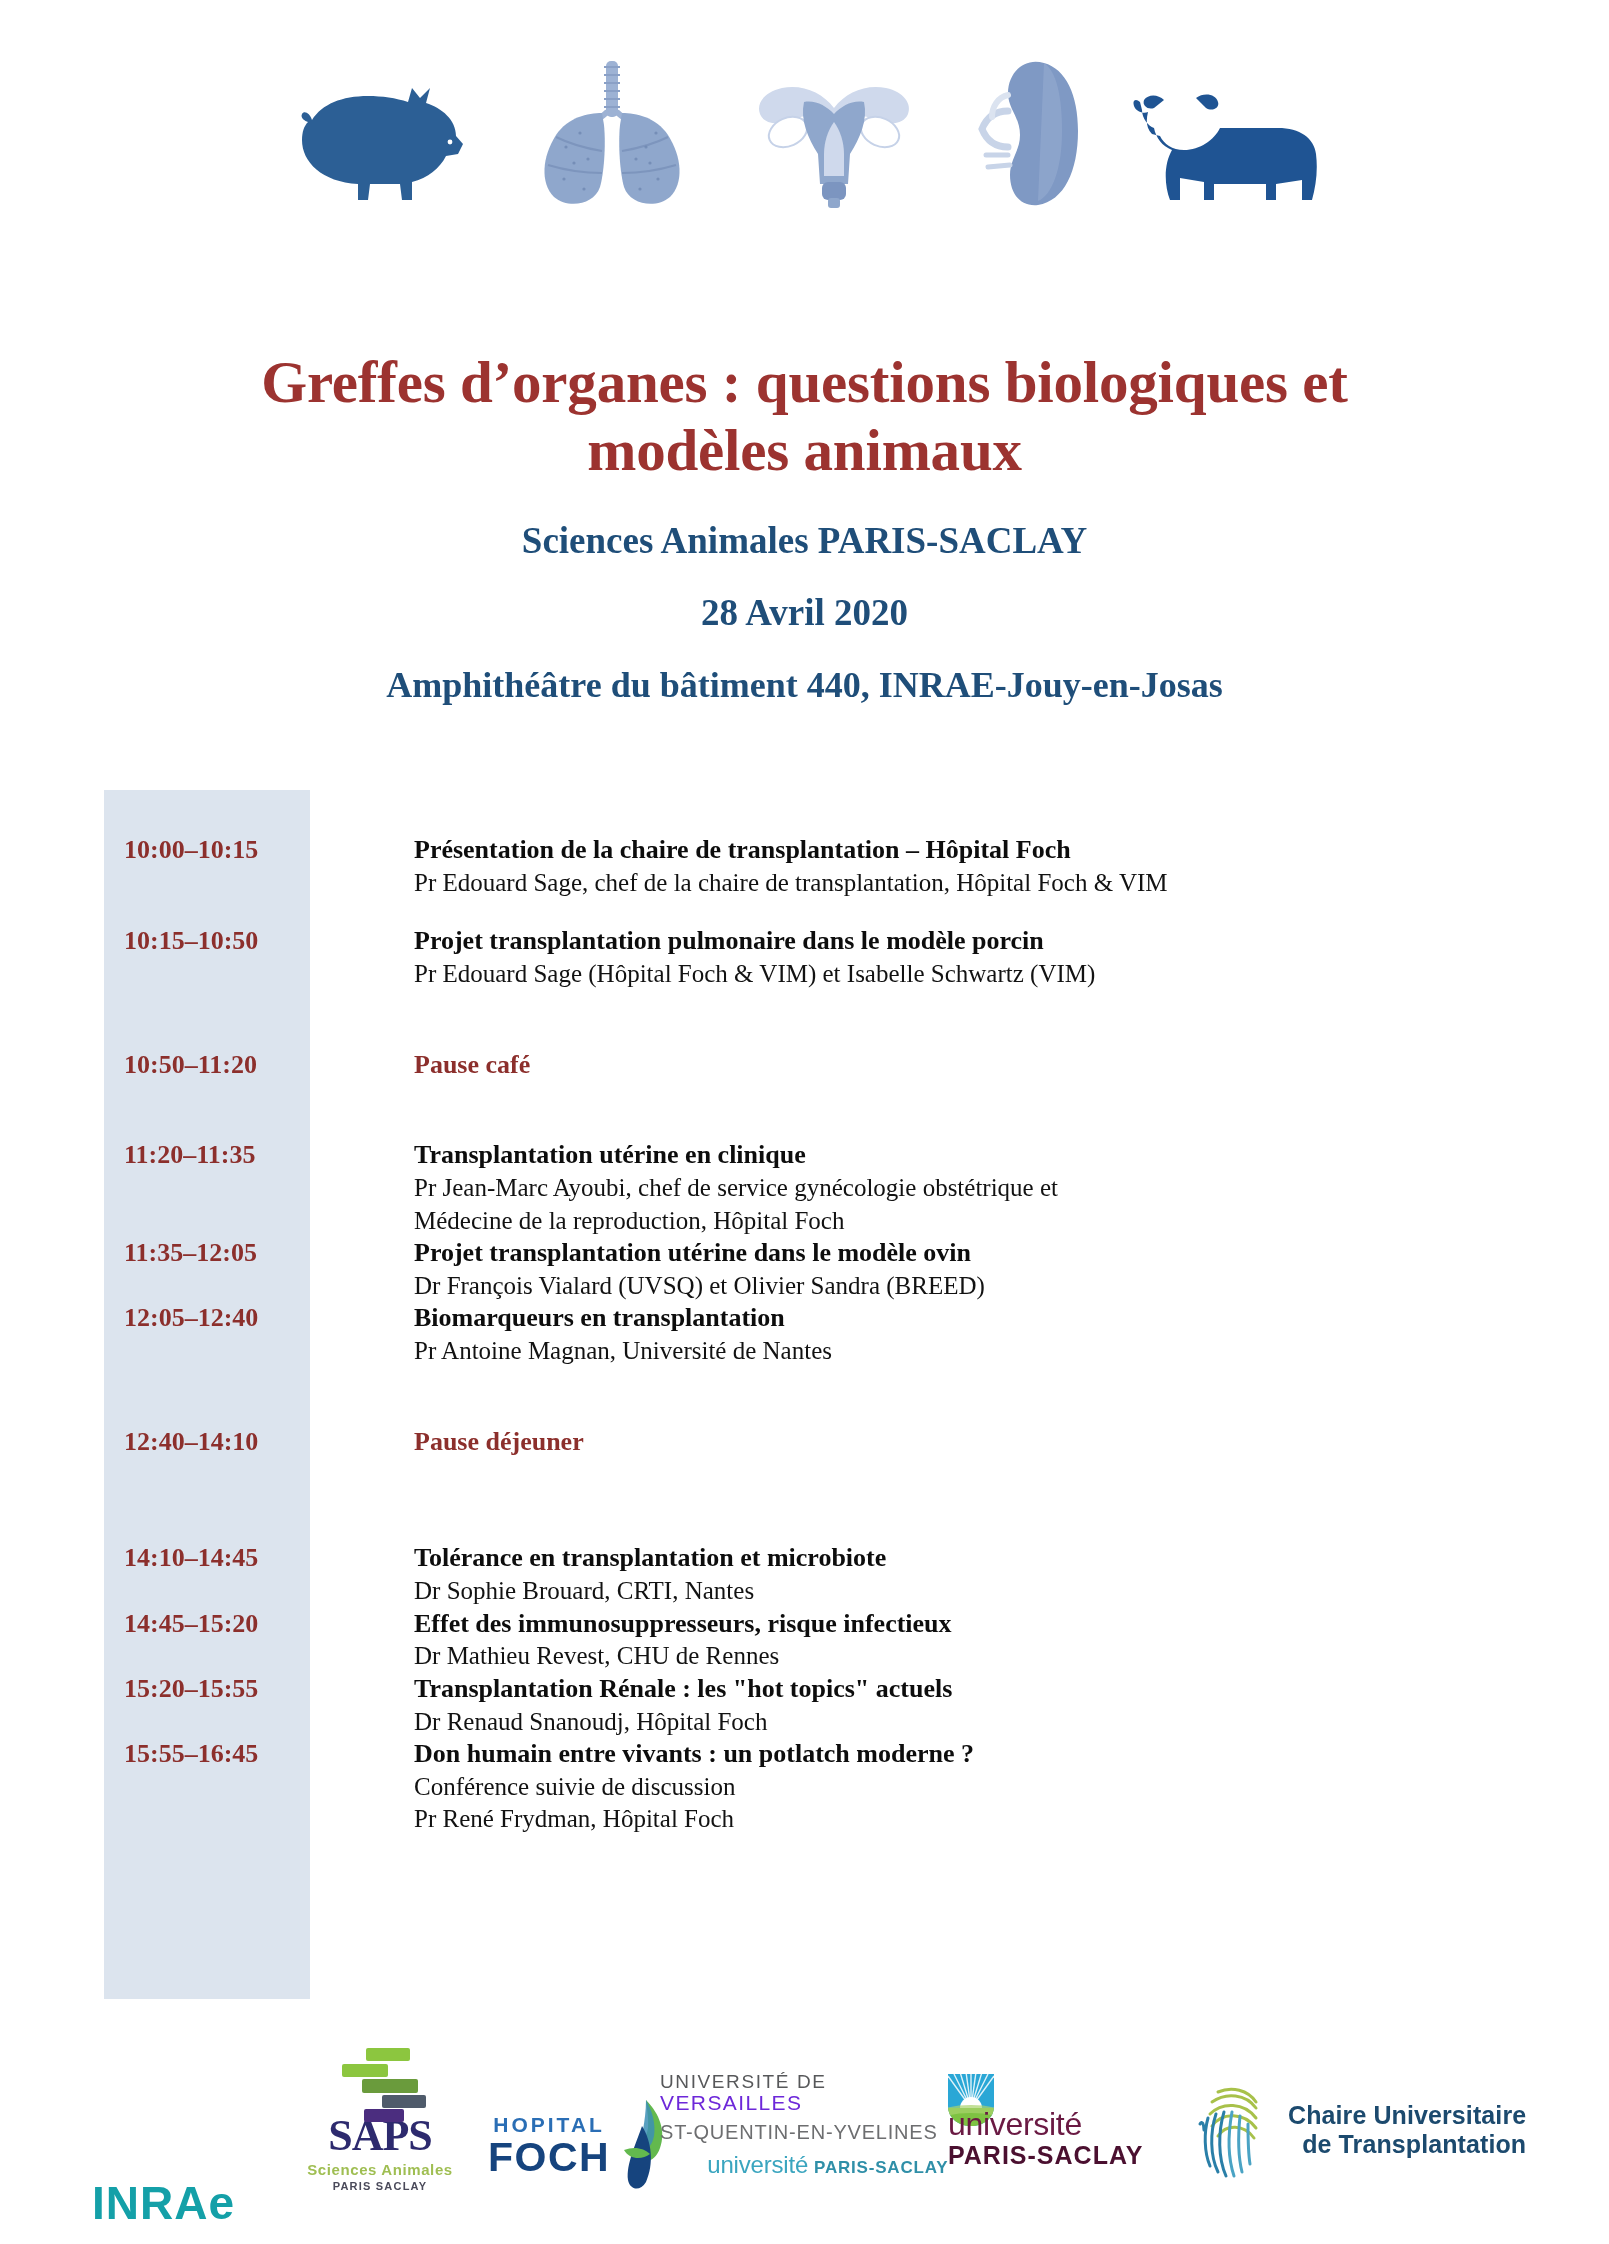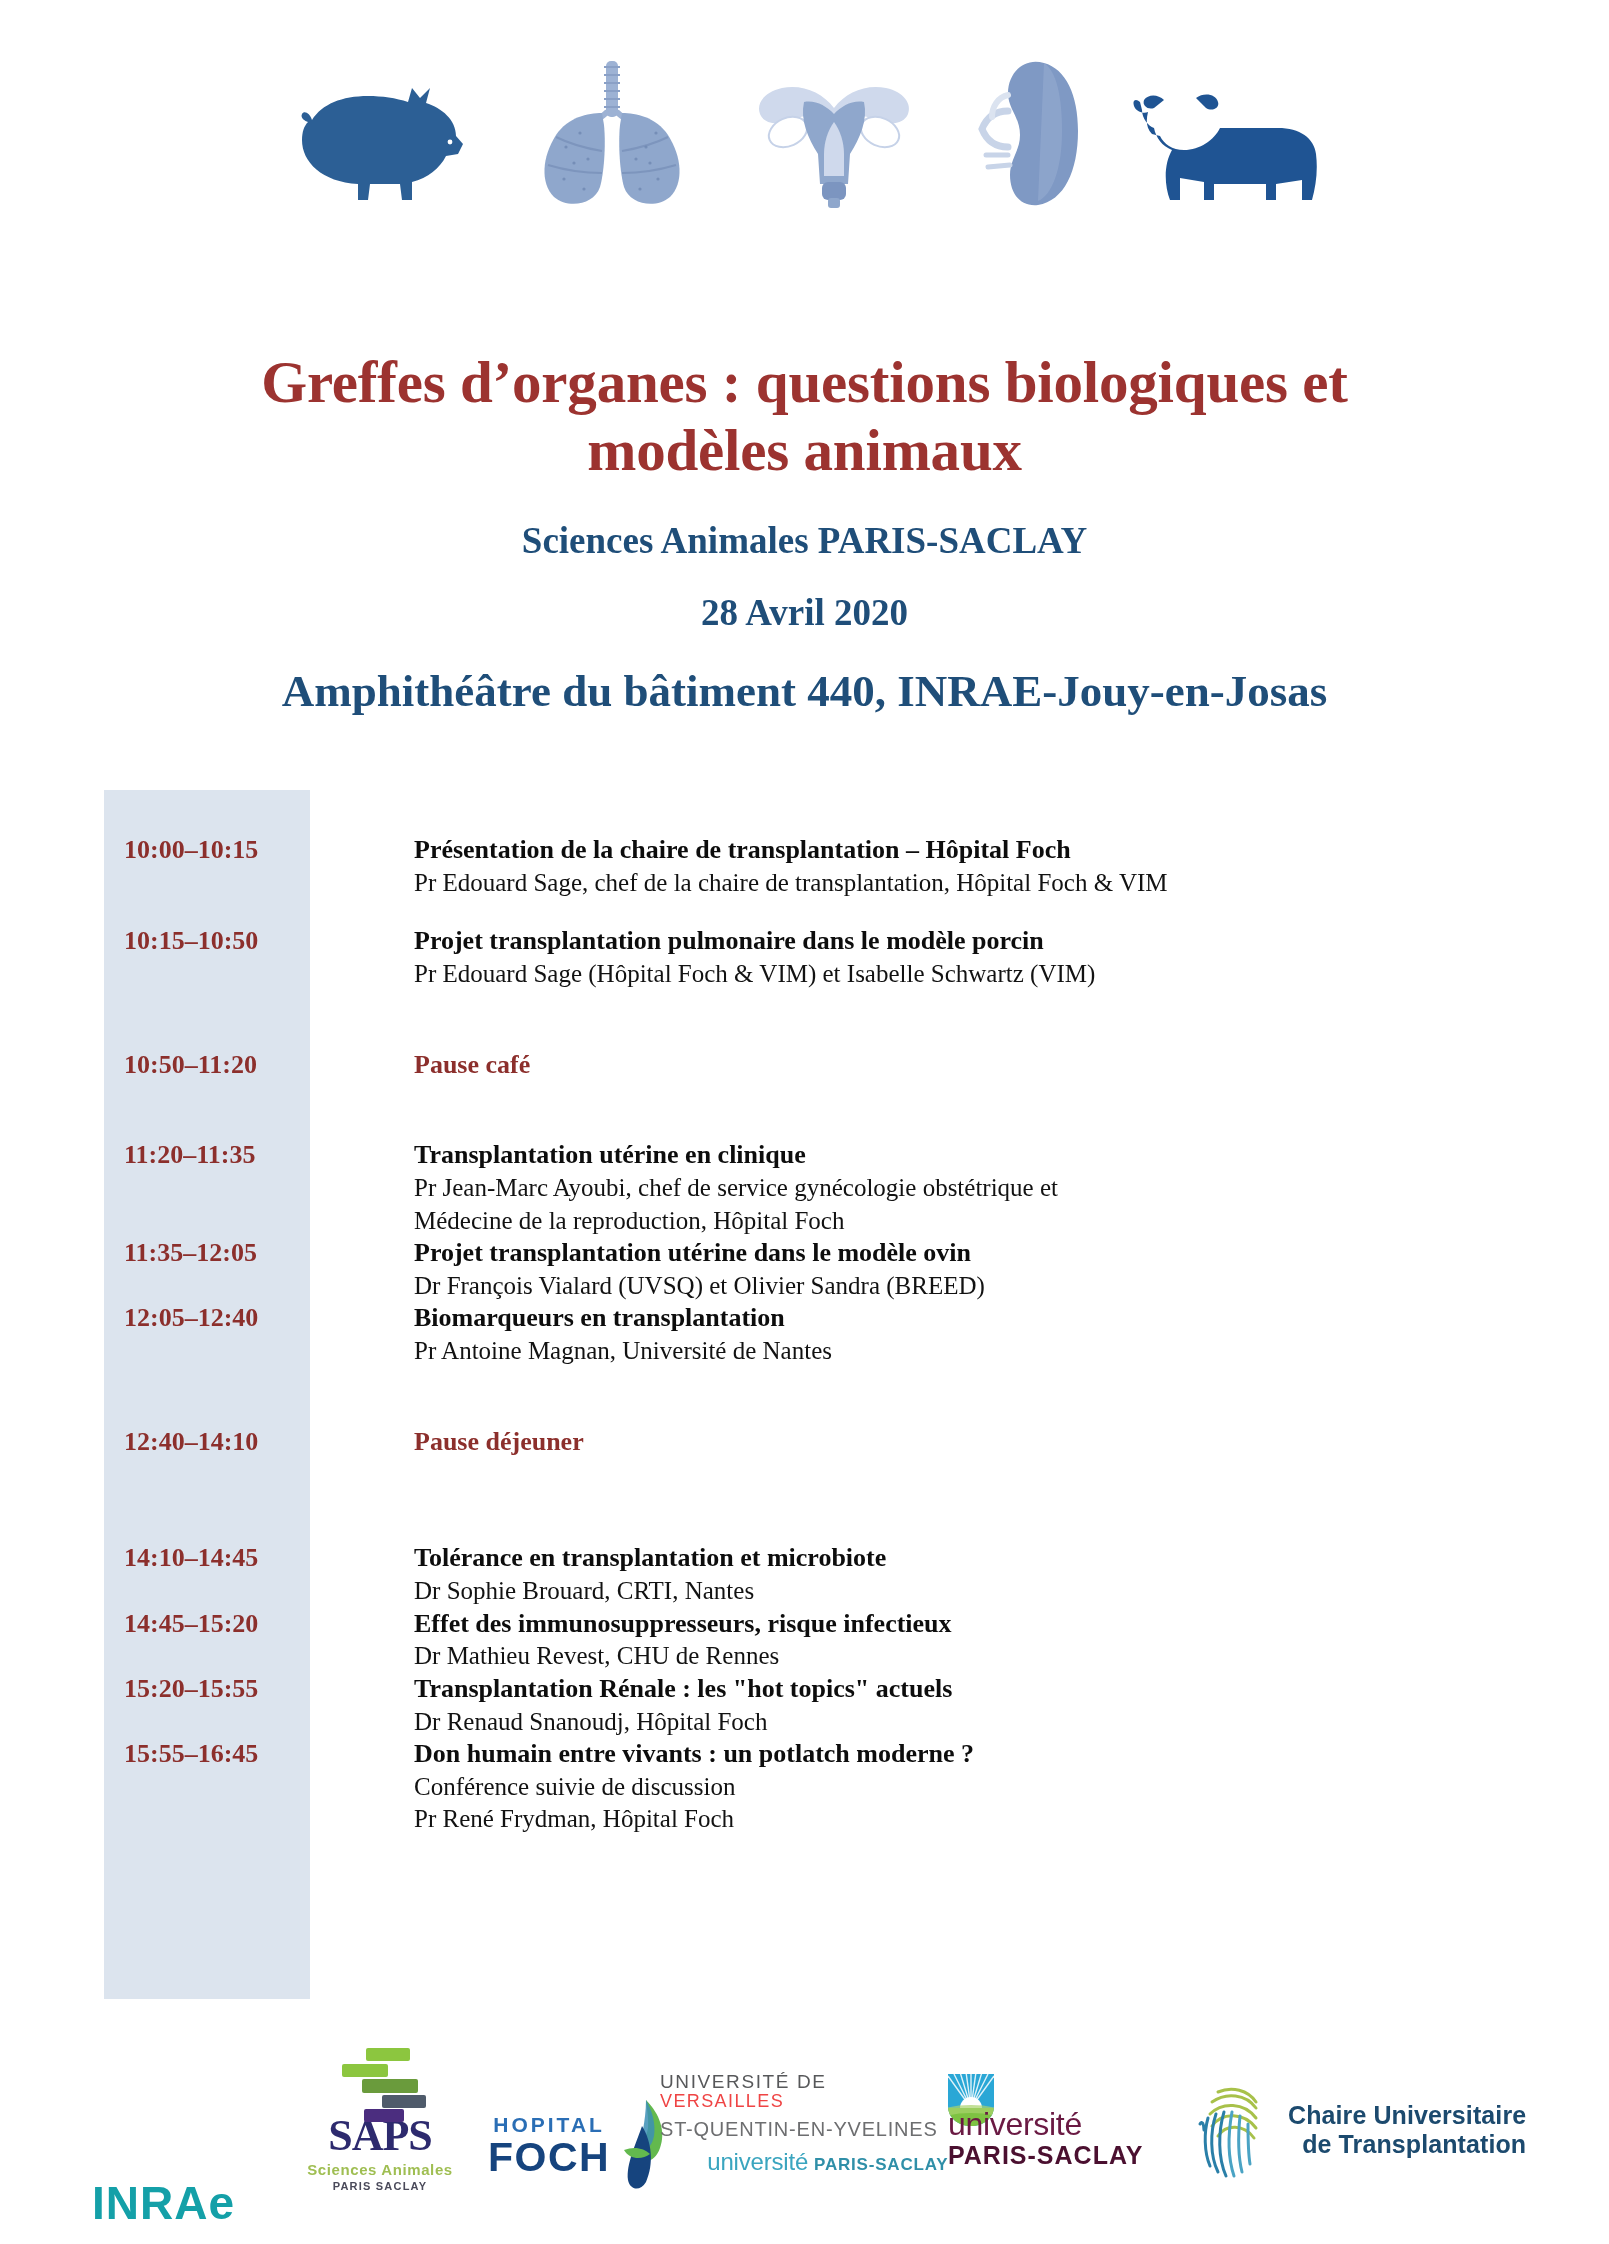--- a/index.html
+++ b/index.html
@@ -47,21 +47,21 @@
   .subtitle {
     color: #1f4e79;
     font-family: "Liberation Serif", serif;
     font-weight: bold;
     font-size: 37px;
     margin: 0;
     padding-top: 34px;
     line-height: 1.2;
   }
   .subtitle.date { padding-top: 28px; }
-  .subtitle.venue { padding-top: 28px; font-size: 45px; }
+  .subtitle.venue { padding-top: 28px; font-size: 36px; }
 
   
   .time-rail {
     position: absolute;
     left: 104px;
     top: 790px;
     width: 206px;
     height: 1209px;
     background: #dce4ee;
   }
@@ -188,22 +188,22 @@
   .uvsq-lines { text-align: left; }
   .uvsq-l1 {
     font-family: "Liberation Sans", sans-serif;
     font-size: 19px;
     color: #57585a;
     letter-spacing: 1.6px;
     line-height: 1.05;
   }
   .uvsq-l2 {
     font-family: "Liberation Sans", sans-serif;
-    font-size: 18px;
-    color: #ef4444;
+    font-size: 21px;
+    color: #6d28d9;
     letter-spacing: 1.4px;
     line-height: 1.05;
   }
   .uvsq-l3 {
     font-family: "Liberation Sans", sans-serif;
     font-size: 20px;
     color: #6d6e70;
     letter-spacing: 0.8px;
     line-height: 1.1;
     margin-top: 7px;

